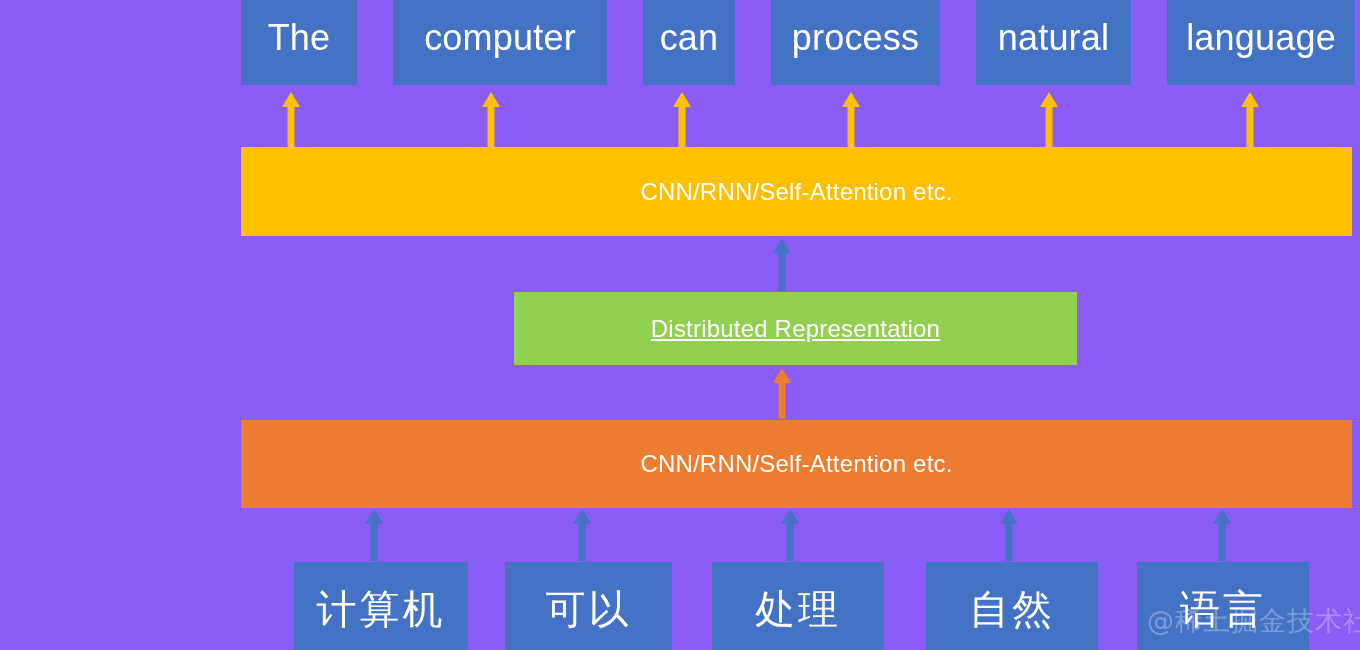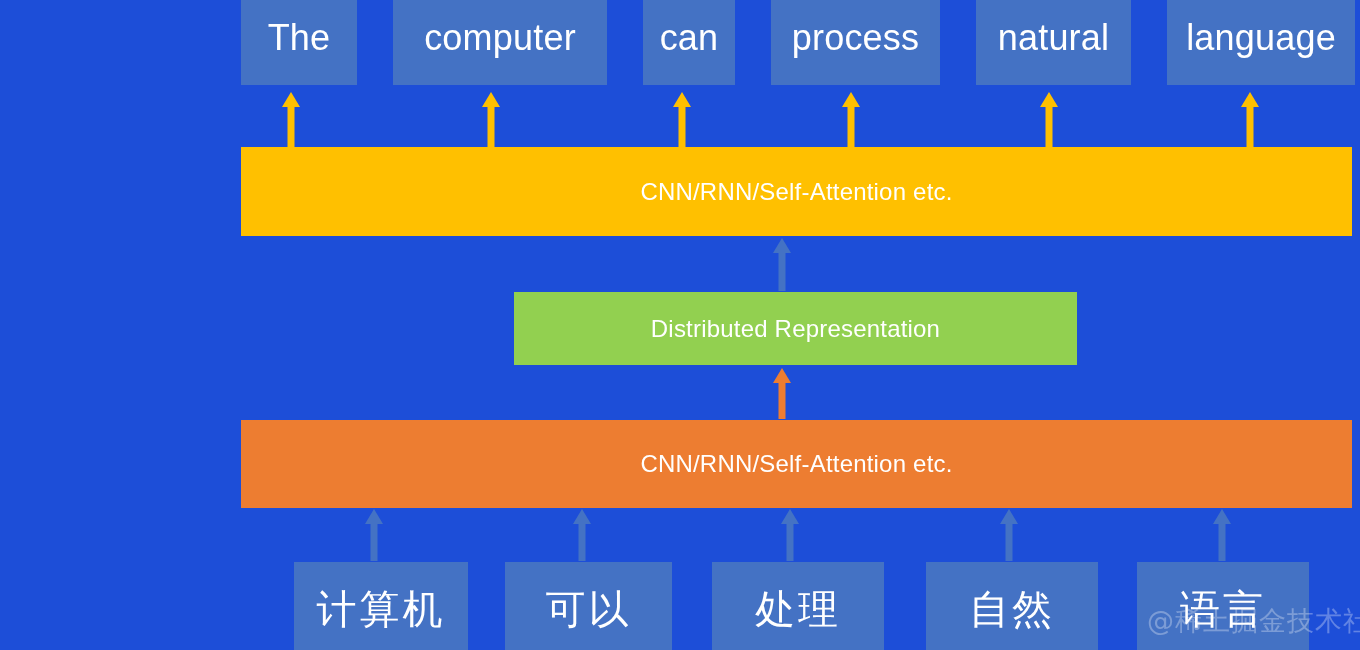--- a/index.html
+++ b/index.html
@@ -10,21 +10,21 @@
   body {
     width: 1360px;
     height: 650px;
     overflow: hidden;
     font-family: "Liberation Sans", sans-serif;
   }
   #stage {
     position: relative;
     width: 1360px;
     height: 650px;
-    background: #1d4ed8;
+    background: #8b5cf6;
   }
 
   
   .box {
     position: absolute;
     box-sizing: border-box;
     display: flex;
     align-items: center;
     justify-content: center;
     color: #ffffff;
@@ -41,21 +41,21 @@
     font-size: 40px;
     letter-spacing: 3px;
   }
 
   .bar-box {
     font-size: 24px;
     font-weight: 400;
   }
   .bar-yellow { background: #ffc000; }
   .bar-orange { background: #ed7d31; }
-  .bar-green  { background: #92d050; }
+  .bar-green  { background: #92d050; text-decoration: underline; }
 
   
   .arrow {
     position: absolute;
   }
   .arrow .shaft {
     position: absolute;
     left: 50%;
     transform: translateX(-50%);
     bottom: 0;

